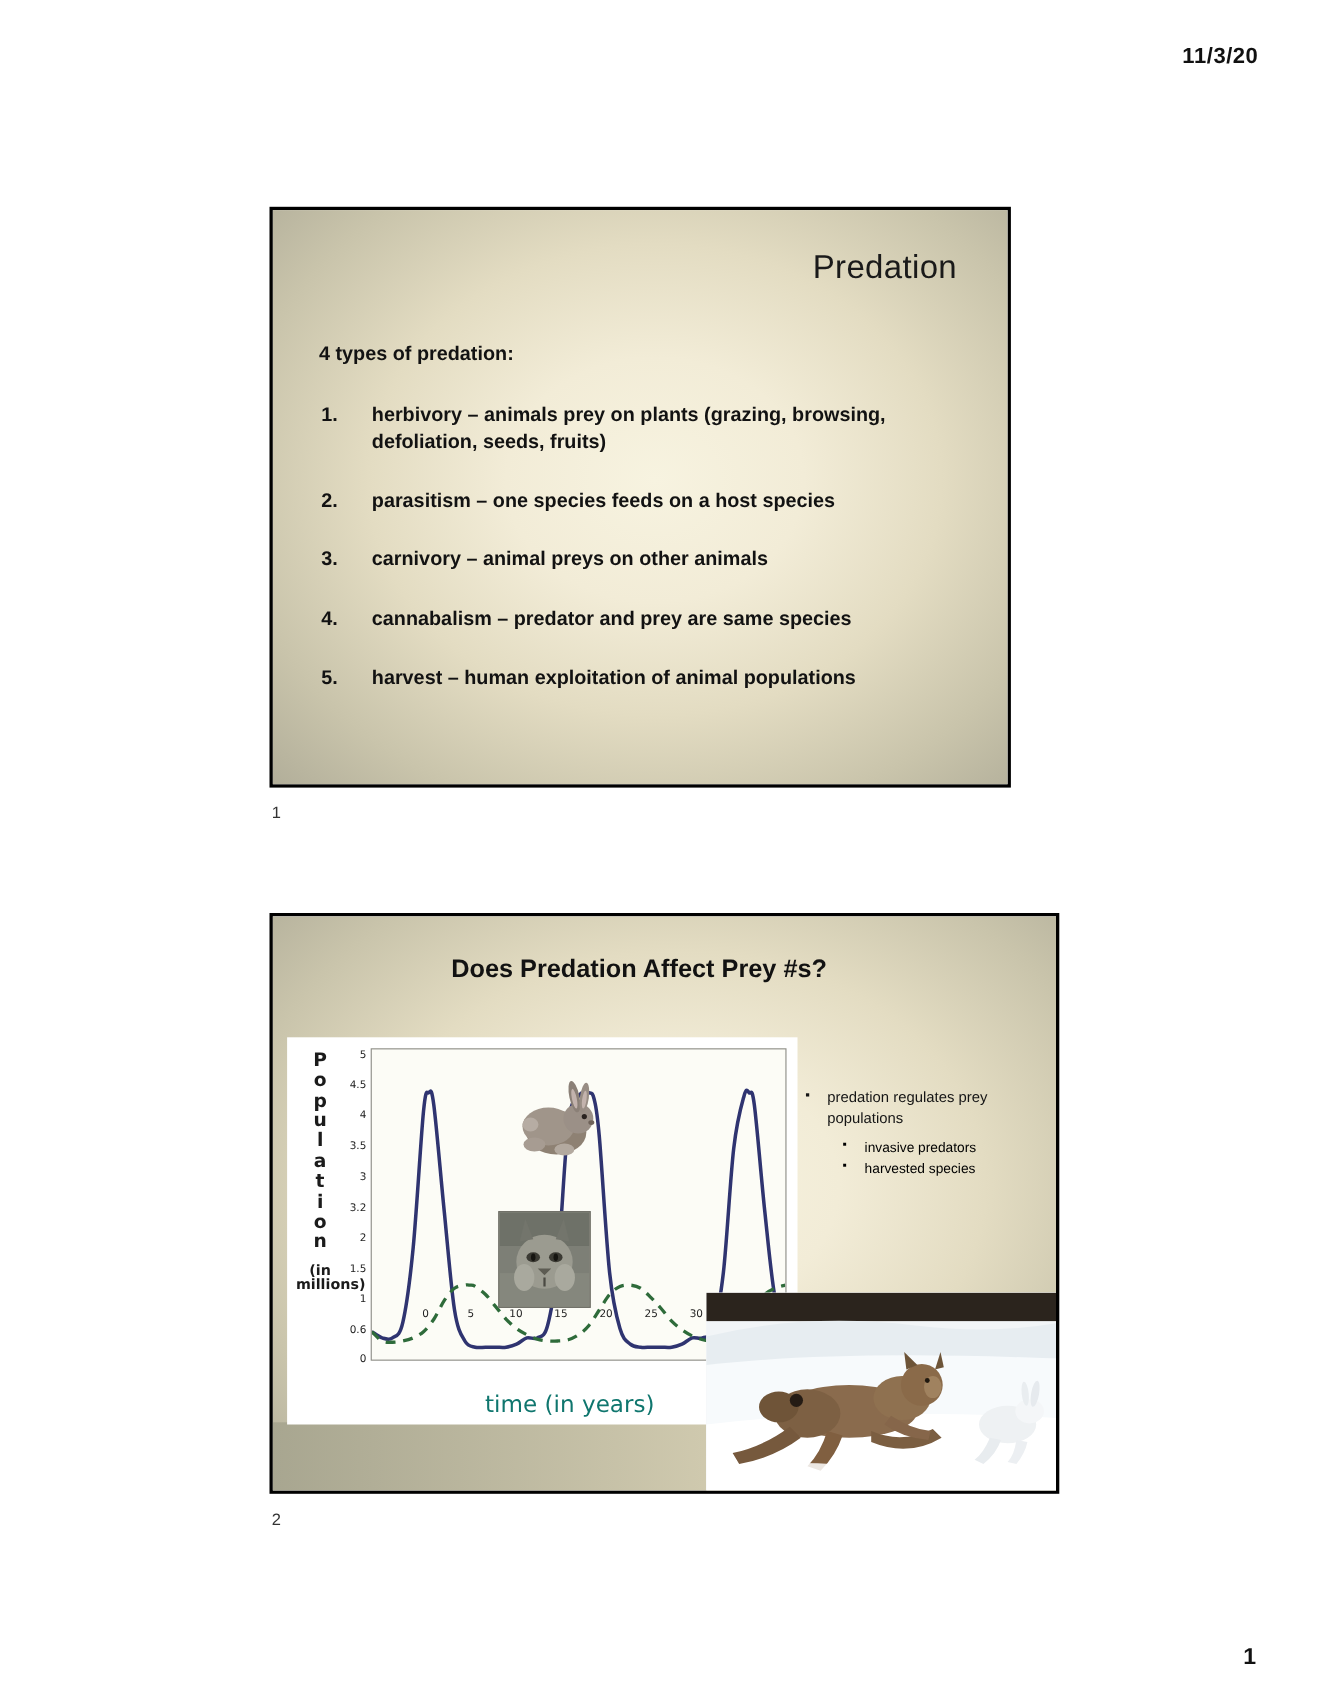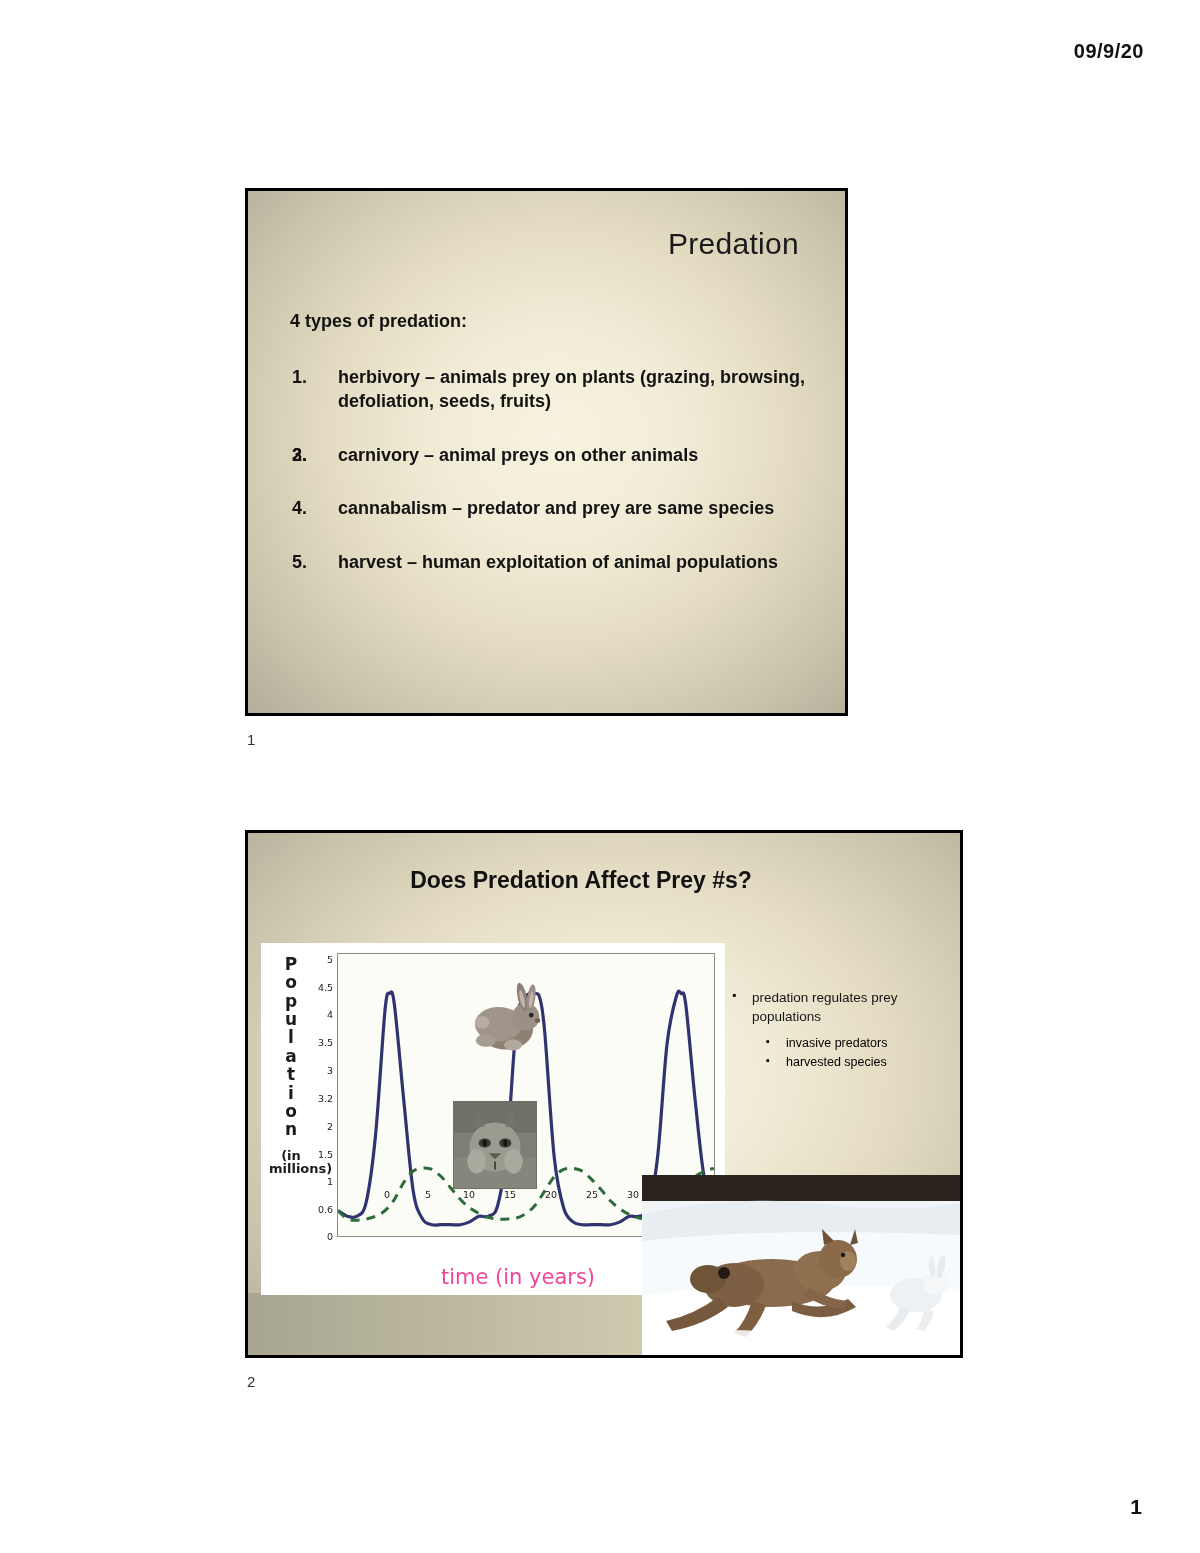--- a/index.html
+++ b/index.html
@@ -39,21 +39,21 @@
         #c9c4ab 74%,
         #a9a693 100%);
   }
   .slide-num{
     position:absolute;
     font-size:15px; color:#333;
     font-family:"Liberation Sans", sans-serif;
   }
 
   
-  #slide1{ left:245px; top:188px; width:603px; height:528px; }
+  #slide1{ left:245px; top:188px; width:674px; height:528px; }
   #slide1 .title{
     position:absolute; right:46px; top:36px;
     font-size:30px; color:#1a1a1a; font-weight:400;
     letter-spacing:.3px;
   }
   #slide1 .body{
     position:absolute; left:42px; top:120px; right:36px;
   }
   .lead{
     font-size:18px; font-weight:700; color:#121212;
@@ -141,21 +141,21 @@
   }
   .plot-ticksX span{
     position:absolute; transform:translateX(-50%);
     font-family:"DejaVu Sans", sans-serif;
     font-size:9.5px; color:#222;
   }
   .chart-xlabel{
     position:absolute; left:50px; right:0; bottom:6px;
     text-align:center;
     font-family:"DejaVu Sans", sans-serif;
-    font-size:21px; color:#ec4899;
+    font-size:21px; color:#0f766e;
   }
 
   
   .pic-rabbit{
     position:absolute; left:32%; top:8%; width:92px; height:78px;
   }
   .pic-lynx-head{
     position:absolute; left:30.5%; top:52%; width:82px; height:86px;
     border:1px solid #6e6e66;
     overflow:hidden;
@@ -171,36 +171,37 @@
   .photo-lynx{
     position:absolute; left:394px; top:342px; width:318px; height:180px;
     overflow:hidden;
     background:#f4f6f8;
   }
   .photo-lynx svg{ width:100%; height:100%; display:block; }
 </style>
 </head>
 <body>
 
-<div class="page-date">09/9/20</div>
+<div class="page-date">11/3/20</div>
 
 <div class="slide" id="slide1">
   <div class="slide-bg"></div>
 
   <div class="title">Predation</div>
 
   <div class="body">
     <p class="lead">4 types of predation:</p>
     <ol class="types">
       <li>
         <span class="num">1.</span>
         <span>herbivory – animals prey on plants (grazing, browsing, defoliation, seeds, fruits)</span>
       </li>
       <li>
         <span class="num">2.</span>
+        <span>parasitism – one species feeds on a host species</span>
       </li>
       <li>
         <span class="num">3.</span>
         <span>carnivory – animal preys on other animals</span>
       </li>
       <li>
         <span class="num">4.</span>
         <span>cannabalism – predator and prey are same species</span>
       </li>
       <li>

